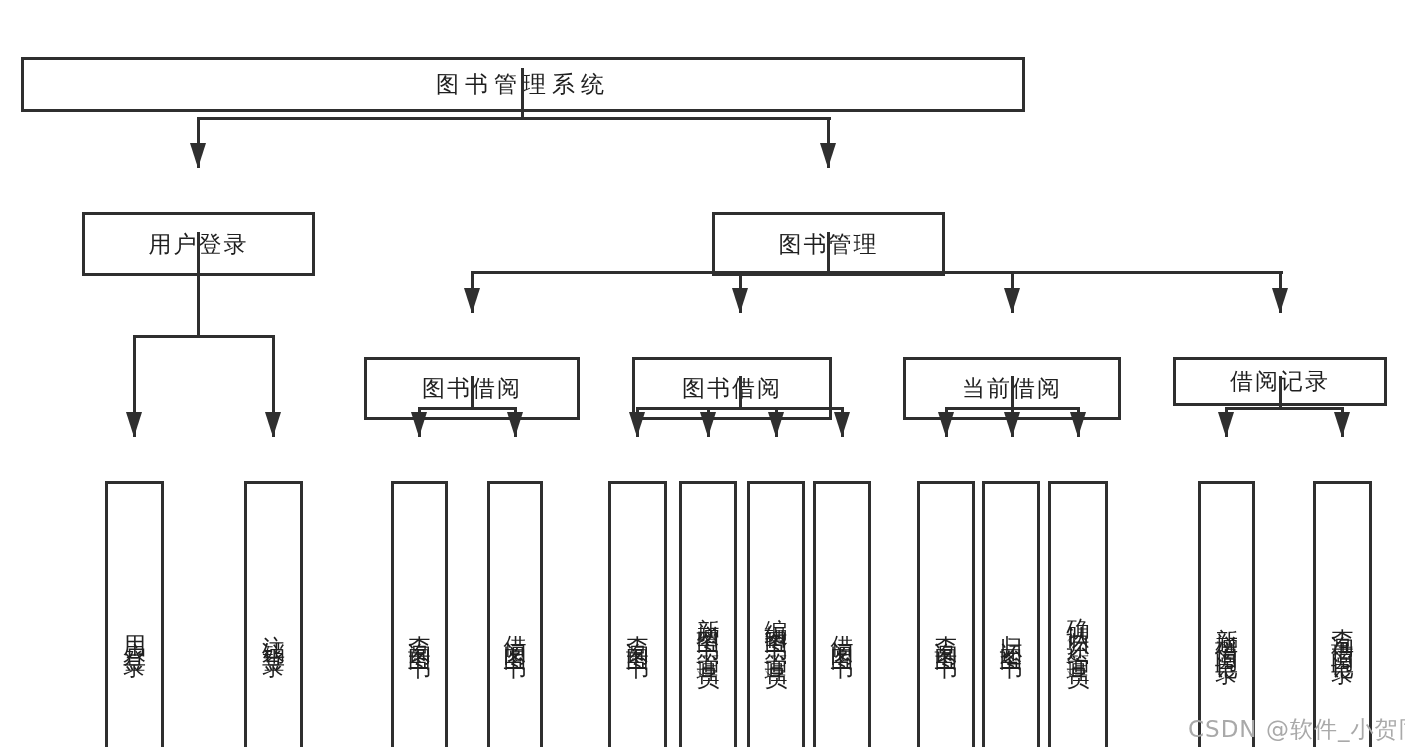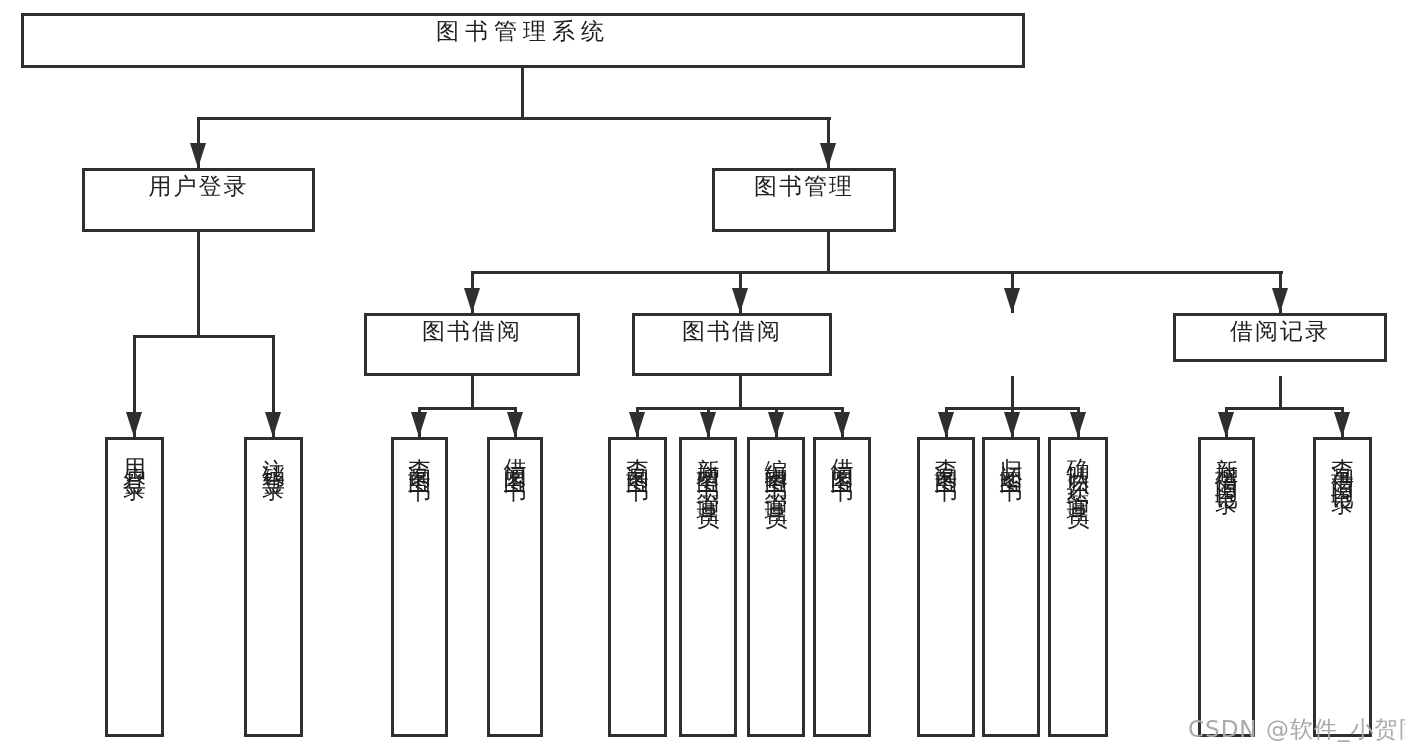--- a/index.html
+++ b/index.html
@@ -2,22 +2,23 @@
 <html style="--line: #2f2f2f; --text: #1f1f1f; --bg: #ffffff; --wm: #a9a9a9;"><head>
 <meta charset="utf-8">
 <style>
   html,body{margin:0;padding:0;background:#fff;}
   #canvas{
     position:relative;width:1405px;height:747px;background:var(--bg,#ffffff);
     font-family:"DejaVu Sans","Liberation Sans",sans-serif;overflow:hidden;
   }
   .box{
     position:absolute;background:#fff;border:3px solid var(--line,#2f2f2f);
-    box-sizing:border-box;display:flex;justify-content:center;
+    box-sizing:border-box;display:flex;align-items:center;justify-content:center;
     color:var(--text,#1f1f1f);
+    margin-top:44px;
   }
   .lbl{font-size:23px;letter-spacing:2px;white-space:nowrap;}
   .root-lbl{font-size:23px;letter-spacing:6px;}
   .leaf{top:437px;height:300px;}
   .vtext{
     writing-mode:vertical-rl;text-orientation:mixed;
     font-size:23px;letter-spacing:7px;line-height:1;white-space:nowrap;
   }
   .h{position:absolute;height:3px;background:var(--line,#2f2f2f);}
   .v{position:absolute;width:3px;background:var(--line,#2f2f2f);}
@@ -36,29 +37,32 @@
 
 <div id="canvas">
 
   <div class="box" style="left:21px;top:13px;width:1004px;height:55px">
     <span class="lbl root-lbl">图书管理系统</span>
   </div>
 
   <div class="box" style="left:82px;top:168px;width:233px;height:64px">
     <span class="lbl">用户登录</span>
   </div>
-  <div class="box" style="left:712px;top:168px;width:184px;height:64px">
+  <div class="box" style="left:712px;top:168px;width:233px;height:64px">
     <span class="lbl">图书管理</span>
   </div>
 
   <div class="box" style="left:364px;top:313px;width:216px;height:63px">
     <span class="lbl">图书借阅</span>
   </div>
   <div class="box" style="left:632px;top:313px;width:200px;height:63px">
     <span class="lbl">图书借阅</span>
+  </div>
+  <div class="box" style="left:903px;top:313px;width:218px;height:63px">
+    <span class="lbl">当前借阅</span>
   </div>
   <div class="box" style="left:1173px;top:313px;width:214px;height:49px">
     <span class="lbl">借阅记录</span>
   </div>
 
   <div class="box leaf" style="left:105px;width:59px">
     <span class="vtext">用户登录</span>
   </div>
   <div class="box leaf" style="left:244px;width:59px">
     <span class="vtext">注销登录</span>

